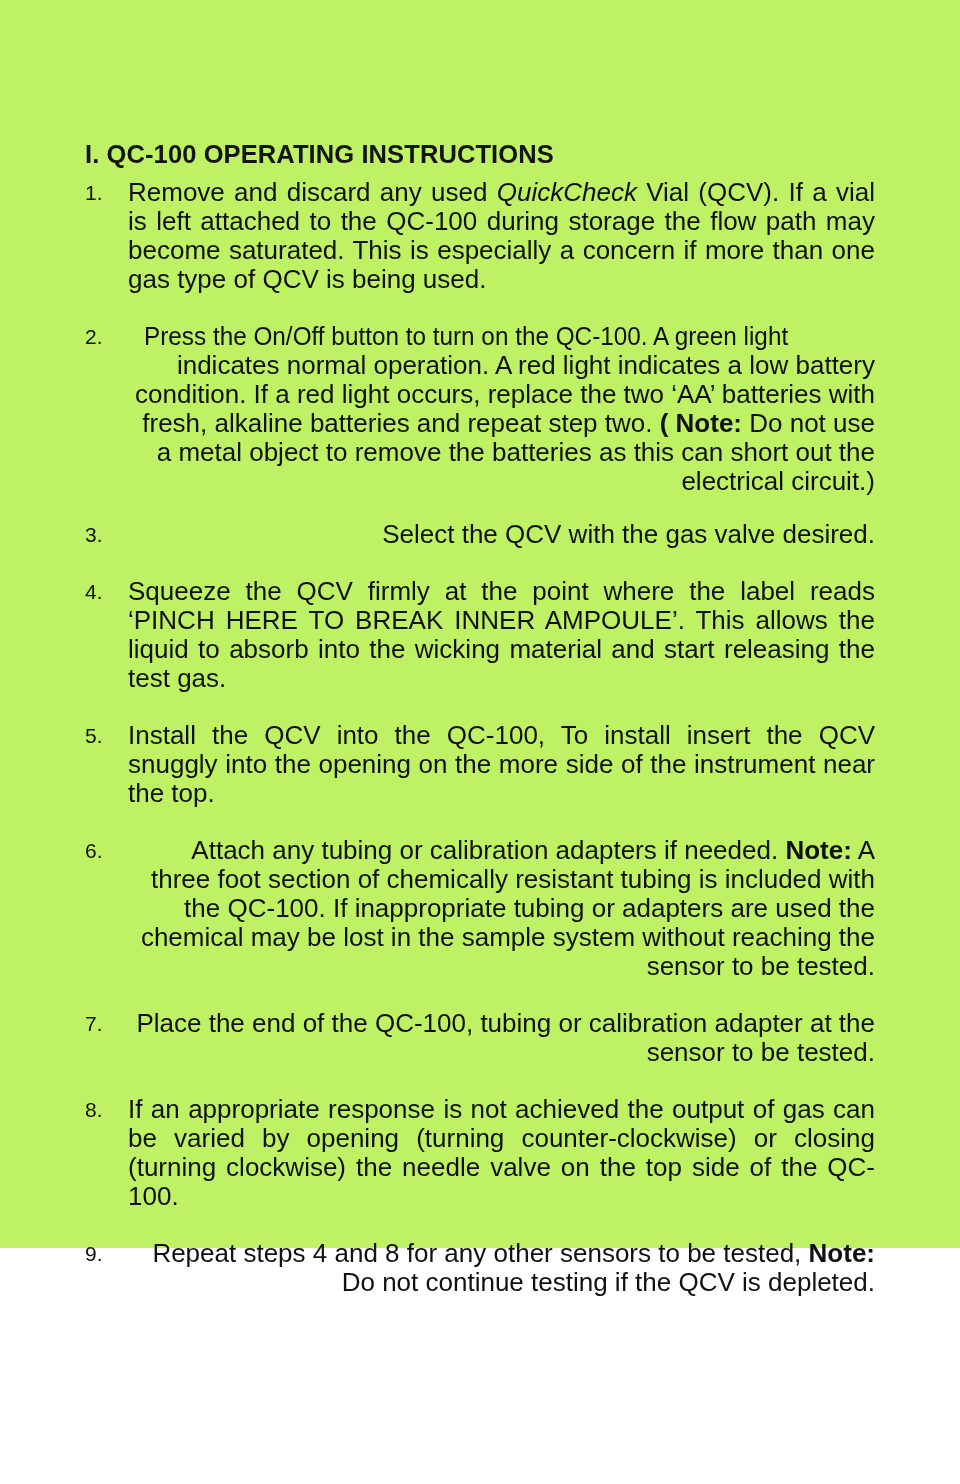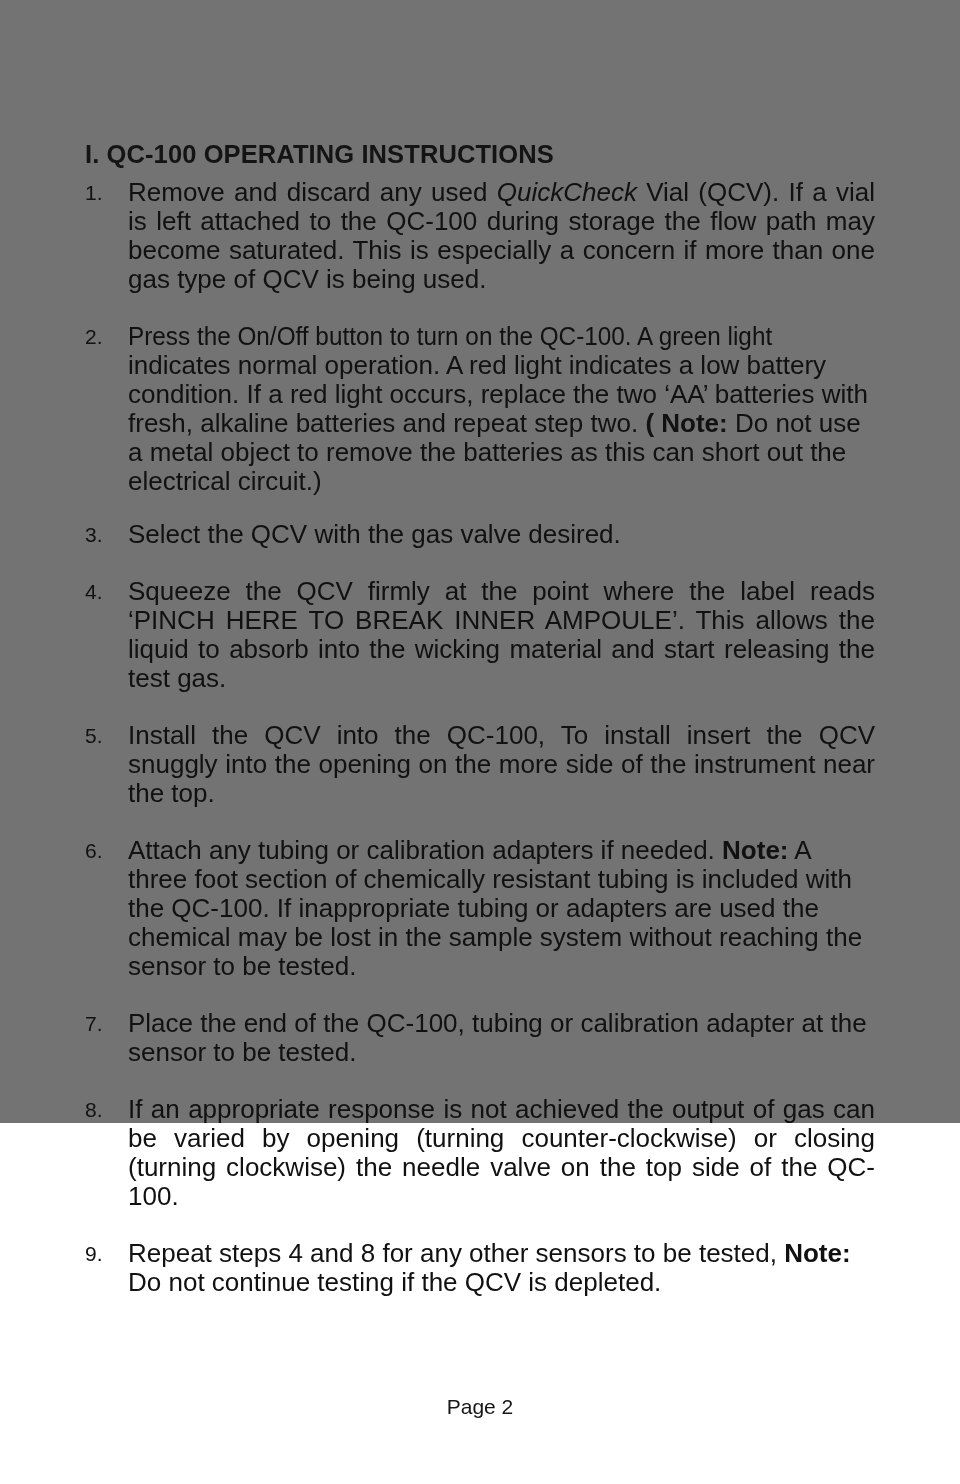--- a/index.html
+++ b/index.html
@@ -13,22 +13,22 @@
     position: relative;
     font-family: "Liberation Sans", sans-serif;
     color: #0a0a0a;
     overflow: hidden;
   }
 
   .page {
     position: absolute;
     top: 0; left: 0;
     width: 960px;
-    height: 1123px;
-    background: #737373;
+    height: 1248px;
+    background: #bef264;
   }
 
   
   .doc-title {
     position: absolute;
     left: 85px;
     top: 122px;
     font-size: 25.5px;
     font-weight: bold;
     letter-spacing: 0.1px;
@@ -70,21 +70,21 @@
     font-size: 26px;
     line-height: 29px;
   }
 
   
   .justify {
     text-align: justify;
     text-align-last: left;
   }
   .flush {
-    text-align: left;
+    text-align: right;
   }
 
   
   .condensed {
     display: inline-block;
     transform: scaleX(0.935);
     transform-origin: left center;
   }
   .wide-gap {
     display: inline-block;
@@ -160,15 +160,14 @@
       <span class="step-body justify">If an appropriate response is not achieved the output of gas can be varied by opening (turning counter-clockwise) or closing (turning clockwise) the needle valve on the top side of the QC-100.</span>
     </div>
 
     <div class="step gap-sm">
       <span class="step-num">9.</span>
       <span class="step-body flush"><span>Repeat steps 4 and 8 for any other sensors to be tested, </span><b class="bold">Note:</b><span> Do not continue testing if the QCV is depleted.</span></span>
     </div>
 
   </div>
 
-  <div class="footer">Page 2</div>
 
 </div>
 
 </body></html>

